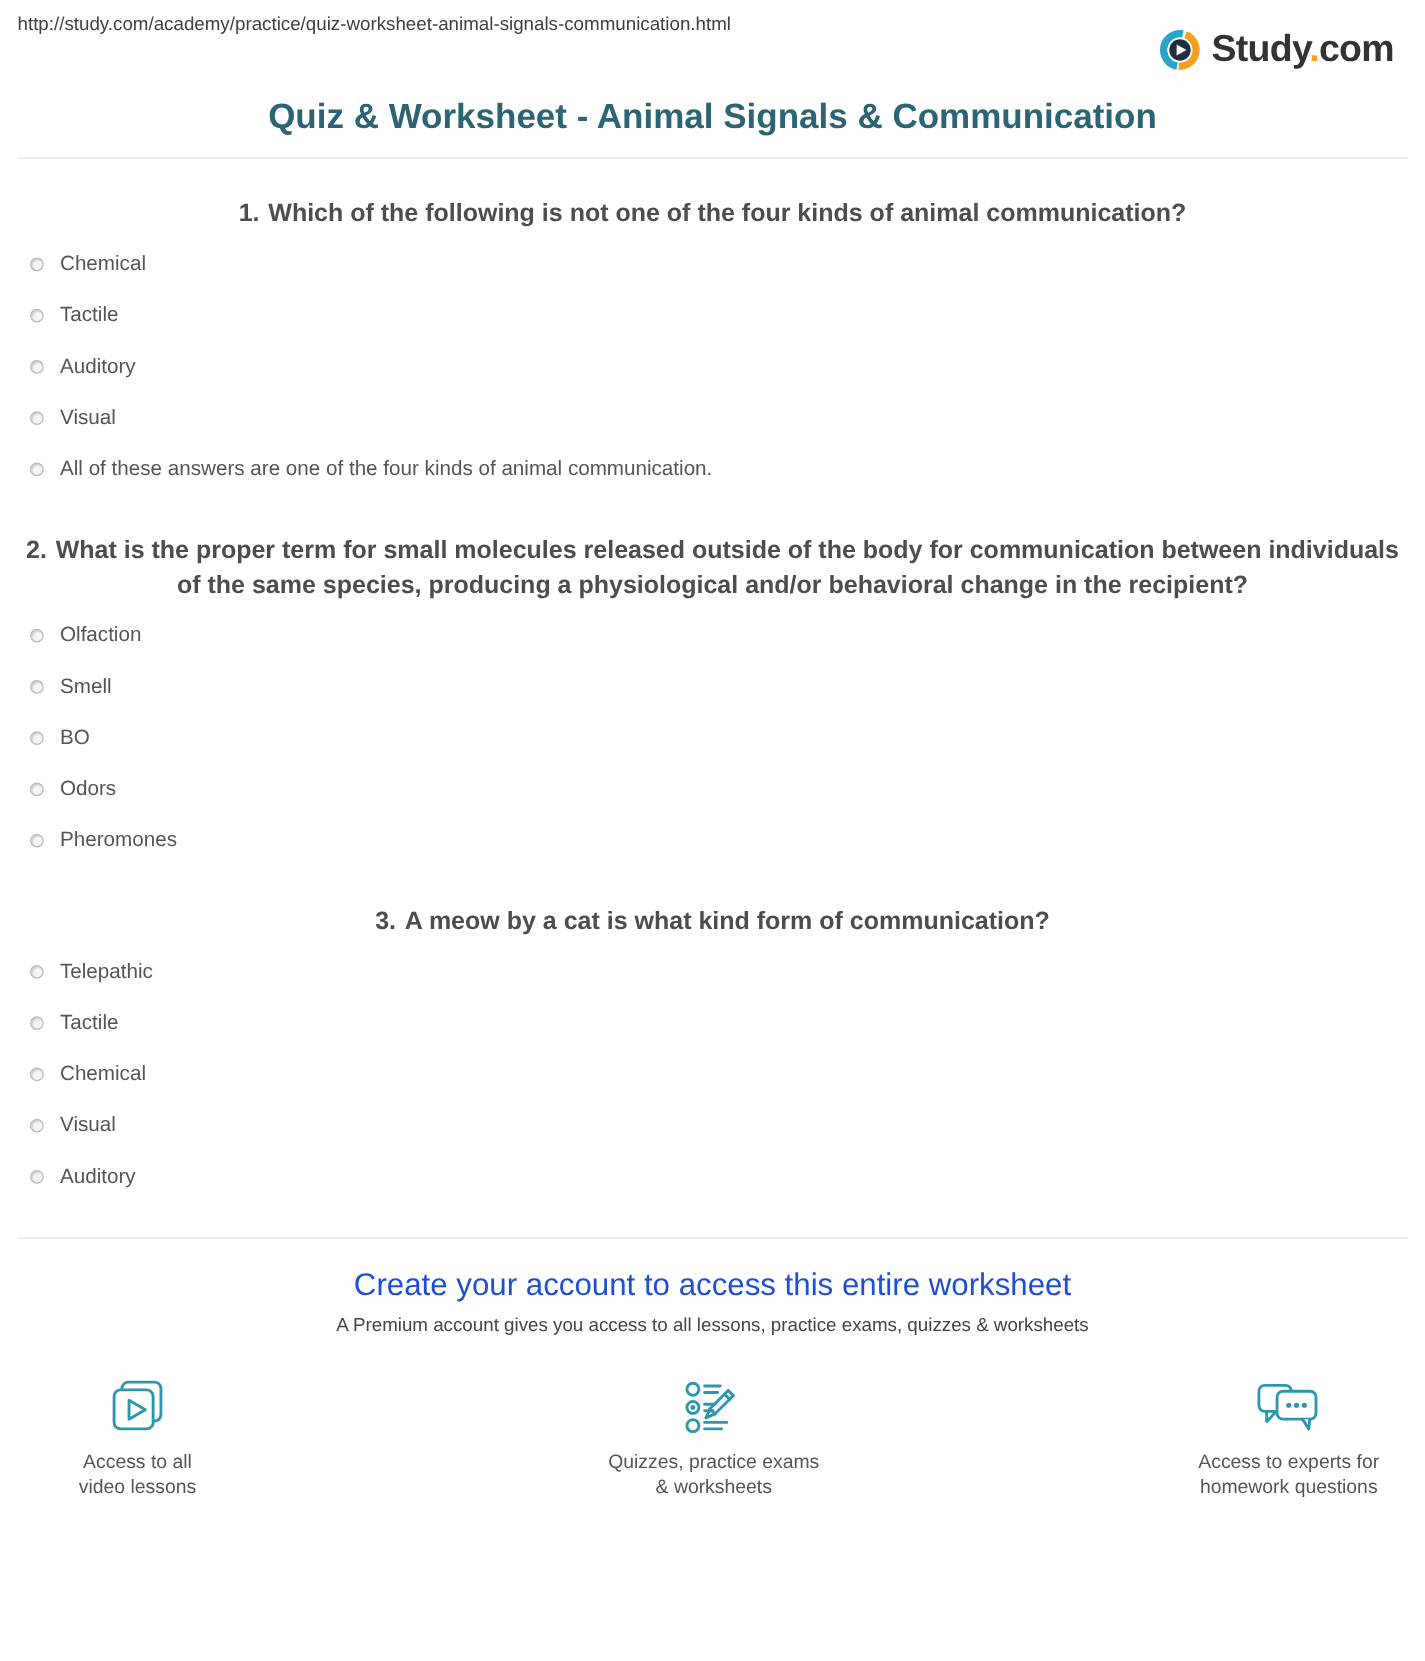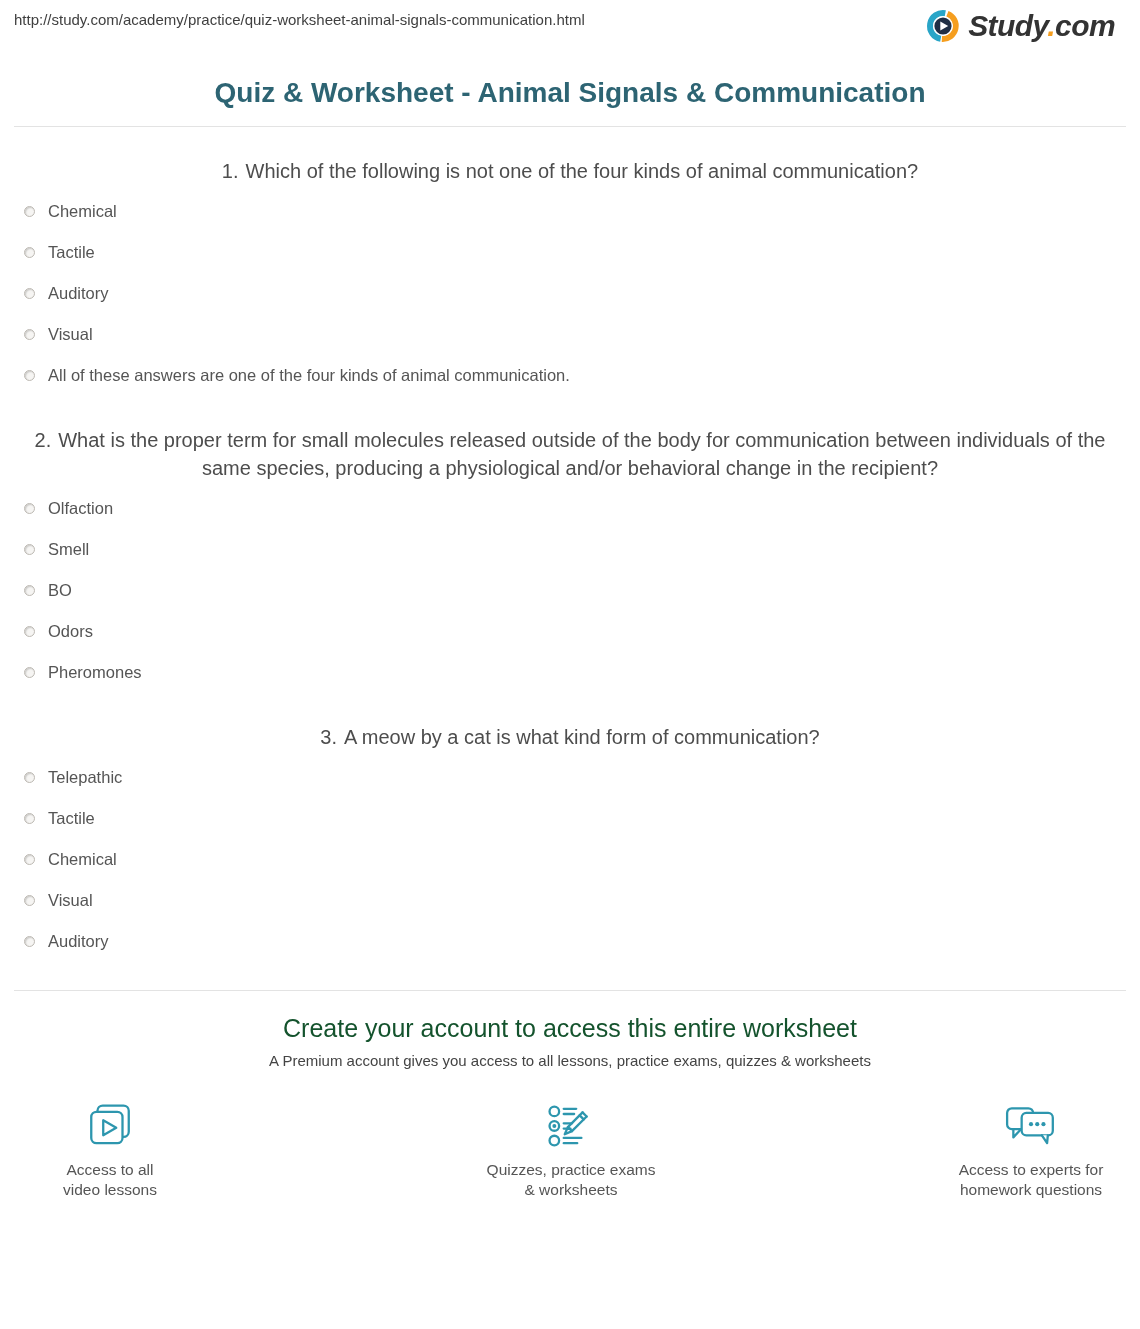--- a/index.html
+++ b/index.html
@@ -4,42 +4,42 @@
 <style>
   * { margin:0; padding:0; box-sizing:border-box; }
   html,body { background:#fff; }
   body {
     width:1140px; height:1329px; position:relative; overflow:hidden;
     font-family:"Liberation Sans","DejaVu Sans",sans-serif; color:#555;
   }
   
   .header { position:relative; height:62px;padding-left:39px; }
   .url { position:absolute; left:14px; top:11px; font-size:15px; color:#3f3f3f; }
-  .logo { position:absolute; right:25px; top:7px; display:flex; align-items:center; text-decoration:none; cursor:pointer;font-style:italic; }
+  .logo { position:absolute; right:25px; top:21px; display:flex; align-items:center; text-decoration:none; cursor:pointer; }
   .logo svg { display:block; margin-right:6px; }
   .logo-text { font-size:30px; font-weight:700; color:#333; letter-spacing:-0.6px; }
   .logo-dot { color:#f59e1f; }
   
   .main { padding:0 14px;text-align:center; }
   .page-title { font-size:28px; line-height:34px; font-weight:700; color:#2d6473; margin:14px 0 16px; }
   .divider { border:none; border-top:1px solid #e3e3e3; height:0; }
-  .question-title { font-size:20px; line-height:28px; font-weight:400; color:#4d4d4d; margin:30px 0 6px; }
+  .question-title { font-size:20px; line-height:28px; font-weight:700; color:#4d4d4d; margin:30px 0 6px; }
   .q-num { margin-right:7px; }
   .options { list-style:none; }
   .option { display:flex; align-items:center; padding:11px 0; cursor:pointer; }
   .radio {
     width:11px; height:11px; border:1px solid #bdb9b3; border-radius:50%;
     background:#f6f5f3; box-shadow:inset 1px 1px 1.5px rgba(0,0,0,0.18);
     margin:0 13px 0 10px; flex:none;
   }
   .option-label { font-size:16.5px; color:#555; }
   
   .footer { text-align:center; }
   .footer .divider { margin:28px 14px 0; }
-  .cta-heading { font-size:25px; line-height:30px; font-weight:400; color:#14532d; margin:22px 0 8px; }
+  .cta-heading { font-size:25px; line-height:30px; font-weight:400; color:#1d4ed8; margin:22px 0 8px; }
   .cta-sub { font-size:15px; line-height:20px; color:#444; }
   .features { display:flex; justify-content:space-between; align-items:flex-start; margin-top:32px; }
   .feature { display:flex; flex-direction:column; align-items:center; }
   .feature:nth-child(1){ width:220px; }
   .feature:nth-child(2){ width:218px; }
   .feature:nth-child(3){ width:218px; }
   .feature svg { display:block; }
   .feature-label { font-size:15.5px; line-height:20px; color:#555; margin-top:9px; }
   .copyright { margin:30px auto 0; max-width:790px; font-size:13px; line-height:16.5px; color:#a9a9a9; }
 </style>

